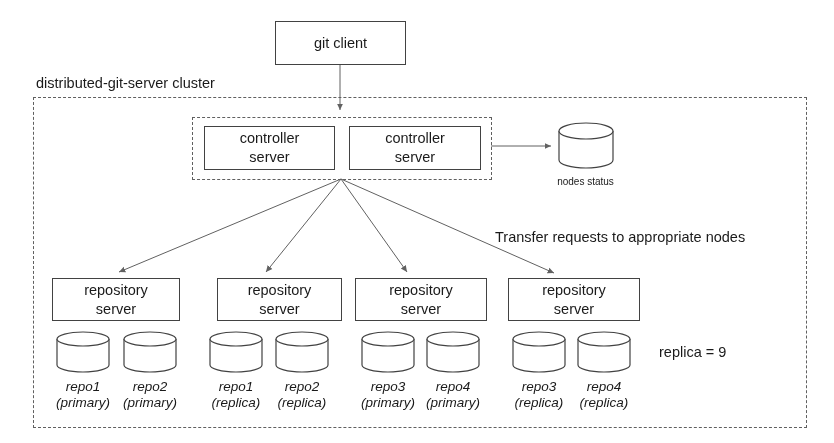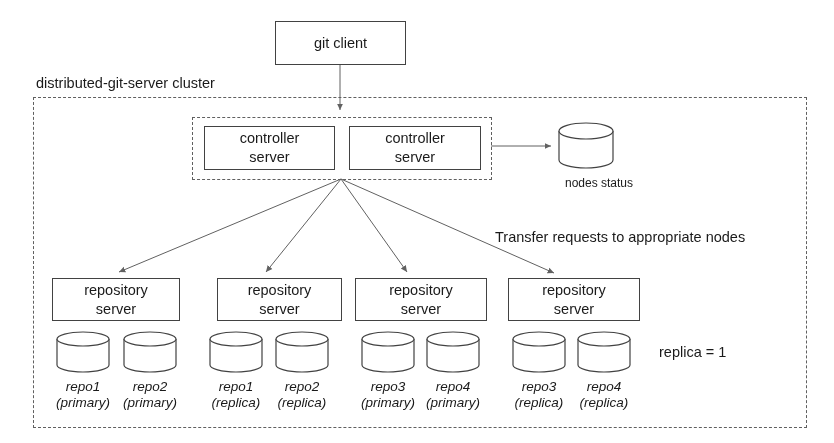--- a/index.html
+++ b/index.html
@@ -14,21 +14,21 @@
   }
   .dashed{position:absolute;border:1px dashed #606060;background:transparent;}
   .note{position:absolute;font-size:14.5px;white-space:nowrap;}
   .cyl{position:absolute;}
   .cyl svg{display:block;}
   .repo-label{
     position:absolute;width:70px;text-align:center;
     font-size:13.5px;line-height:16px;white-space:nowrap;font-style:italic;
   }
   .arrow-layer{position:absolute;left:0;top:0;pointer-events:none;}
-  .caption{position:absolute;text-align:right;font-size:12px;white-space:nowrap;}
+  .caption{position:absolute;text-align:center;font-size:10px;white-space:nowrap;}
 </style>
 </head>
 <body>
 
 <div class="canvas">
 
   <svg class="arrow-layer" width="834" height="443" viewBox="0 0 834 443">
     <defs>
       <marker id="ah" viewBox="0 0 10 10" refX="8" refY="5" markerWidth="8" markerHeight="8" orient="auto">
         <path d="M0,1.2 L8,5 L0,8.8 Z" fill="#616161"></path>
@@ -161,15 +161,15 @@
   </div>
   <div class="repo-label" style="left:504px;top:379px;">
     <div>repo3</div>
     <div>(replica)</div>
   </div>
   <div class="repo-label" style="left:569px;top:379px;">
     <div>repo4</div>
     <div>(replica)</div>
   </div>
 
-  <div class="note" style="left:659px;top:344px;">replica = 1</div>
+  <div class="note" style="left:659px;top:344px;">replica = 9</div>
 
 </div>
 
 </body></html>

